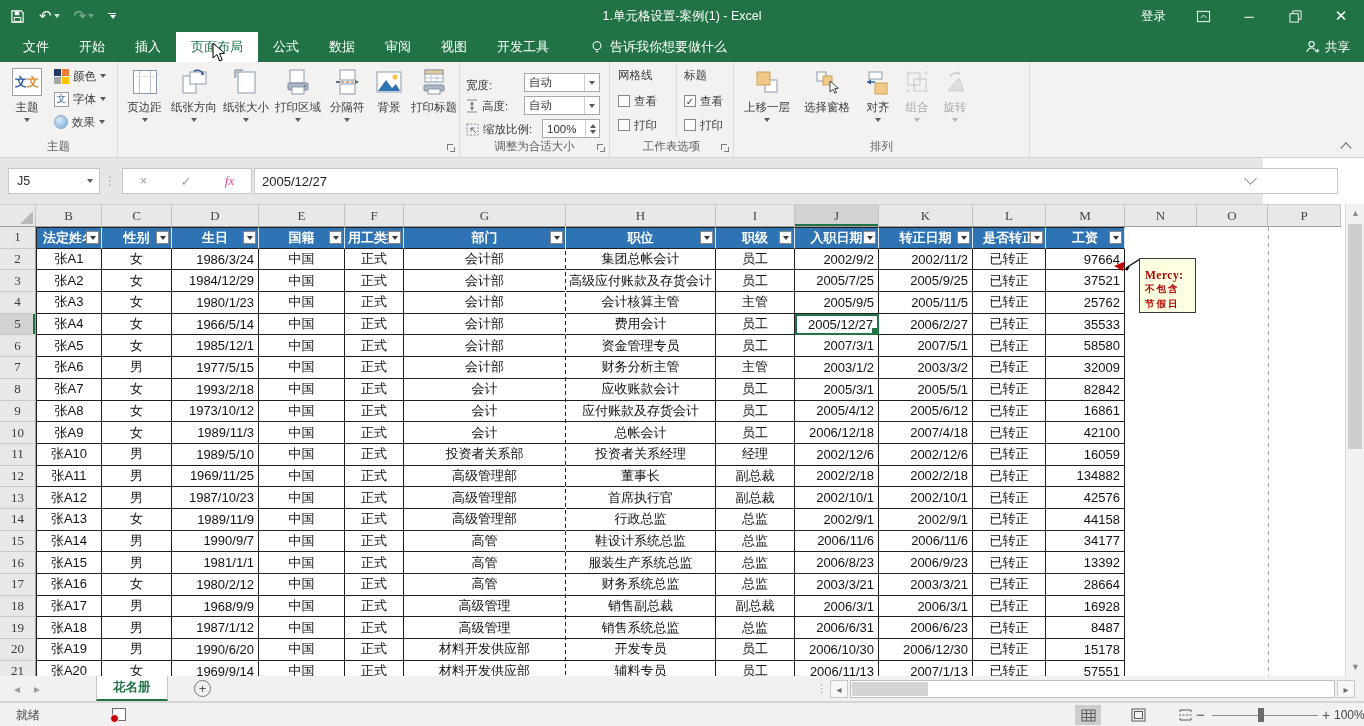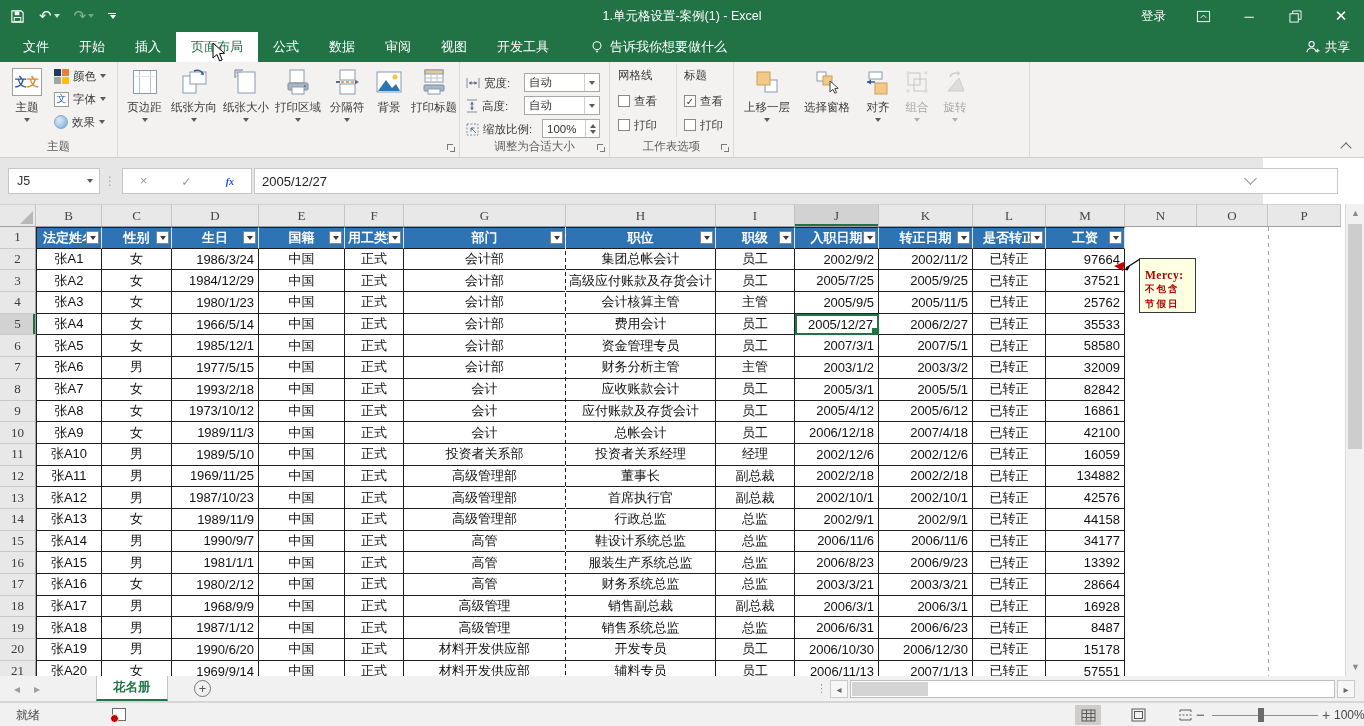--- a/index.html
+++ b/index.html
@@ -51,21 +51,21 @@
   .cb.checked::after { content:"✓"; }
   .chev-up { width:8px; height:8px; border-left:1.5px solid #666; border-top:1.5px solid #666; transform:rotate(45deg); }
 
   
   #fbar { position:absolute; left:0; top:158px; width:1263px; height:46px; background:#e6e6e6; }
   .fbox { position:absolute; top:10px; height:26px; background:#fff; border:1px solid #c8c6c4; font-size:12.5px; color:#333; display:flex; align-items:center; }
   #namebox { left:8px; width:92px; }
   #namebox .nv { flex:1; padding-left:8px; }
   #namebox .cc { width:18px; display:flex; justify-content:center; }
   #fnbox { left:122px; width:130px; justify-content:space-around; color:#9a9a9a; }
-  #fnbox .fx { color:#1d4ed8; font-family:"Liberation Serif",serif; font-style:italic; font-size:10px;font-weight:bold; }
+  #fnbox .fx { color:#ec4899; font-family:"Liberation Serif",serif; font-style:italic; font-size:13px; }
   #formulafield { left:254px; width:1084px; }
   #formulafield .fv { padding-left:7px; font-size:13px; color:#222; }
   .vsep { position:absolute; left:104px; top:12px; height:22px; color:#a0a0a0; font-size:12px; line-height:22px; }
   #fbar-caret { position:absolute; right:8px; top:16px; width:9px; height:9px; border-right:1.5px solid #888; border-bottom:1.5px solid #888; transform:rotate(45deg); }
 
   
   #colhdrs { position:absolute; left:0; top:204px; width:1341px; height:23px; background:#e8e8e8; border-top:1px solid #d0d0d0; border-bottom:1px solid #9f9f9f; display:flex; }
   #corner { width:36px; height:100%; border-right:1px solid #c3c3c3; position:relative; background:#e8e8e8; }
   #corner::after { content:""; position:absolute; right:2px; bottom:2px; width:0; height:0; border-left:13px solid transparent; border-bottom:13px solid #b8b8b8; }
   .colhdr { height:100%; border-right:1px solid #c3c3c3; display:flex; align-items:center; justify-content:center; font-family:"Liberation Serif","DejaVu Serif",serif; font-size:13px; color:#444; }
@@ -326,21 +326,21 @@
                 <rect x="8" y="21" width="12" height="5" fill="#fff" stroke="#8a99af"></rect>
               </svg>
           </span>
           <span>打印标题</span>
         </div>
       </div>
       <span class="launcher"></span>
     </div>
 
     <div class="rgroup" style="left:460px;width:150px;">
-      <div class="smallbtn abs" style="left:6px;top:11px;">
+      <div class="smallbtn abs" style="left:6px;top:11px;flex-direction:column;">
         <svg width="14" height="12" viewBox="0 0 14 12">
             <path d="M1 1v10M13 1v10" stroke="#7e8ca0"></path>
             <path d="M3 6h8" stroke="#5a6a80"></path>
             <path d="M3 6 5.5 4v4zM11 6 8.5 4v4z" fill="#5a6a80"></path>
           </svg>
         <span>宽度:</span>
       </div>
       <div class="combo abs" style="left:64px;top:11px;">
         <span class="cv">自动</span>
         <span class="cc">
@@ -457,20 +457,21 @@
             <svg width="26" height="26" viewBox="0 0 26 26">
                 <path d="M6 22 22 22 17 9Z" fill="#c2c2c2" stroke="#9a9a9a"></path>
                 <path d="M8 8c1-4 6-5 9-3" fill="none" stroke="#9a9a9a" stroke-width="1.4"></path>
                 <path d="M15 2l3.5 2-2.8 2.4z" fill="#9a9a9a"></path>
               </svg>
           </span>
           <span>旋转</span>
           <span class="car"></span>
         </div>
       </div>
+      <div class="glabel">排列</div>
     </div>
 
     <span class="chev-up abs" style="left:1342px;top:82px;"></span>
   </div>
 
   <div id="fbar">
     <div class="fbox" id="namebox">
       <span class="nv">J5</span>
       <span class="cc">
           <span class="car" style="margin-top:0;"></span>

